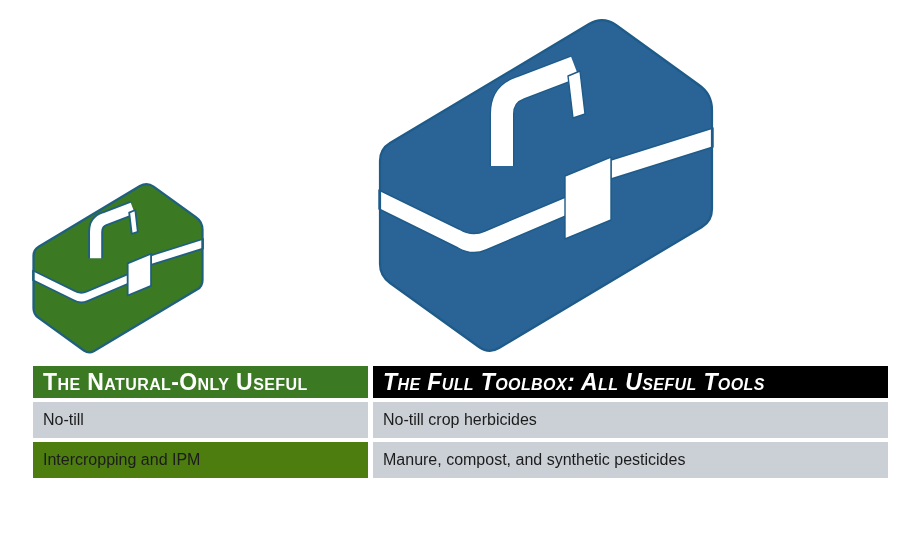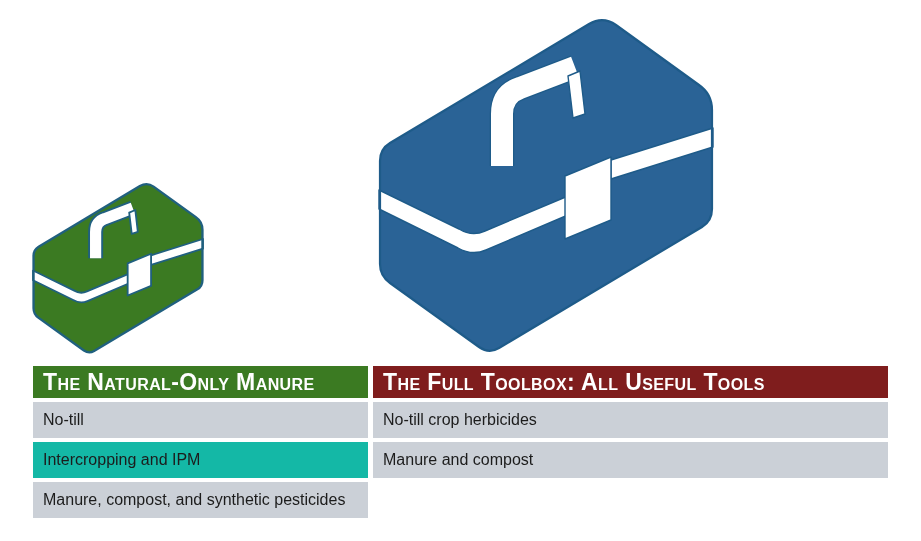--- a/index.html
+++ b/index.html
@@ -20,24 +20,24 @@
   .tb-outline{fill:none;stroke:var(--line);stroke-width:var(--lw);stroke-linejoin:round;}
   
   .cmp-table{
     position:absolute;left:33px;top:366px;
     display:grid;grid-template-columns:335px 515px;grid-template-rows:32px 36px 36px 36px;
     gap:4px 5px;
   }
   .cell{display:flex;align-items:center;padding-left:10px;box-sizing:border-box;overflow:hidden;white-space:nowrap;}
   .hdr{color:#ffffff;font-weight:700;font-variant:small-caps;font-size:23px;letter-spacing:0.4px;}
   .hdr-green{background:#3B7A22;}
-  .hdr-blue{background:#7f1d1d;}
+  .hdr-blue{background:#000000;font-style:italic;}
   .rowcell{font-size:16px;color:#1C1C1C;}
   .odd{background:#CBD0D7;}
-  .even{background:#14b8a6;}
+  .even{background:#4d7c0f;}
 </style>
 </head>
 <body>
 
 <svg width="0" height="0" style="position:absolute" aria-hidden="true">
   <defs>
     <g id="toolbox-shape">
 
       <path class="tb-body" d="M214 10 Q228 2 241 11 L324 71 Q337 80 337 96
         L337 195 Q337 207 327 213 L124 334 Q114 340 104 333
@@ -66,25 +66,24 @@
 
   <svg class="toolbox tb-green" viewBox="0 0 342 342">
     <use href="#toolbox-shape"></use>
   </svg>
 
   <svg class="toolbox tb-blue" viewBox="0 0 342 342">
     <use href="#toolbox-shape"></use>
   </svg>
 
   <div class="cmp-table">
-    <div class="cell hdr hdr-green">The Natural-Only Manure</div>
+    <div class="cell hdr hdr-green">The Natural-Only Useful</div>
     <div class="cell hdr hdr-blue">The Full Toolbox: All Useful Tools</div>
 
     <div class="cell rowcell odd">No-till</div>
     <div class="cell rowcell odd">No-till crop herbicides</div>
 
     <div class="cell rowcell even">Intercropping and IPM</div>
 
-    <div class="cell rowcell odd">Manure and compost</div>
     <div class="cell rowcell odd">Manure, compost, and synthetic pesticides</div>
   </div>
 
 </div>
 
 </body></html>

